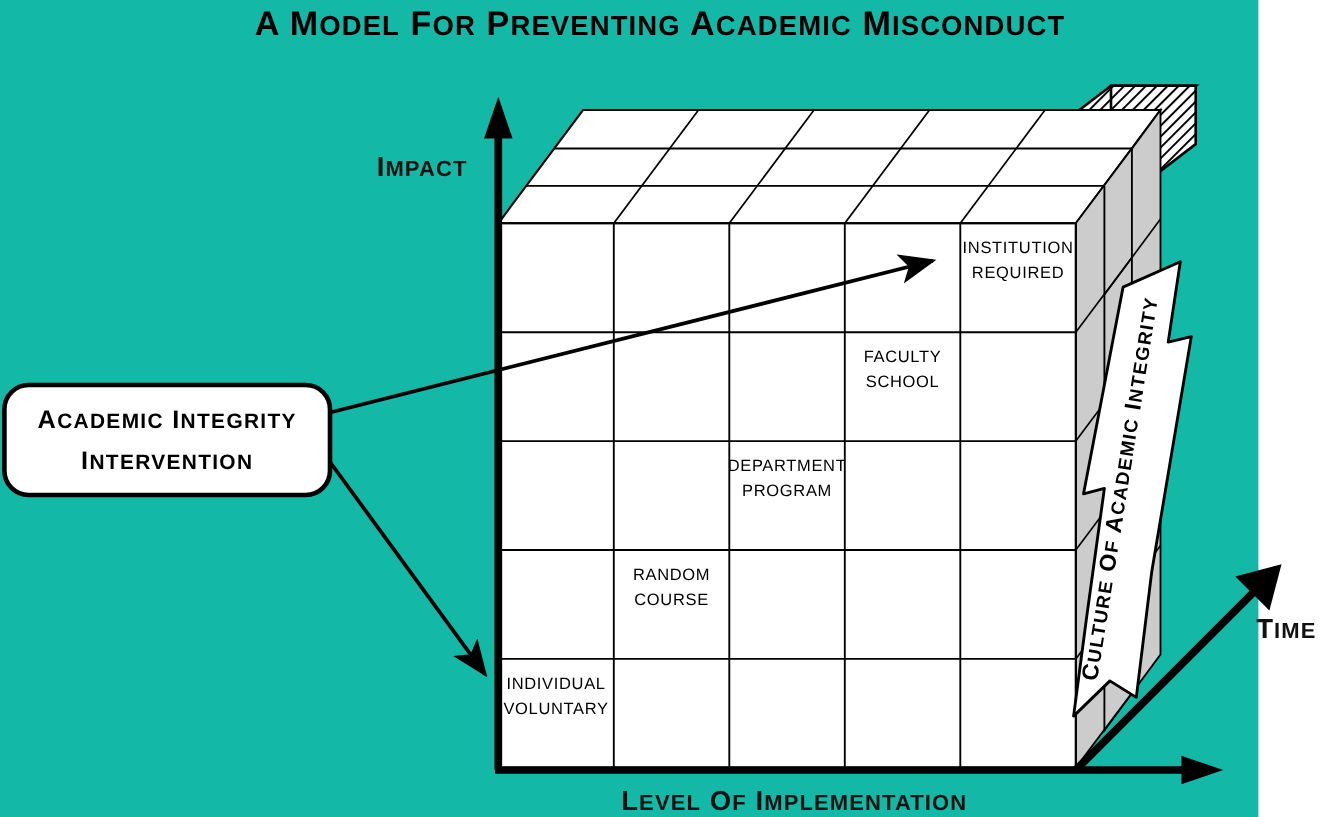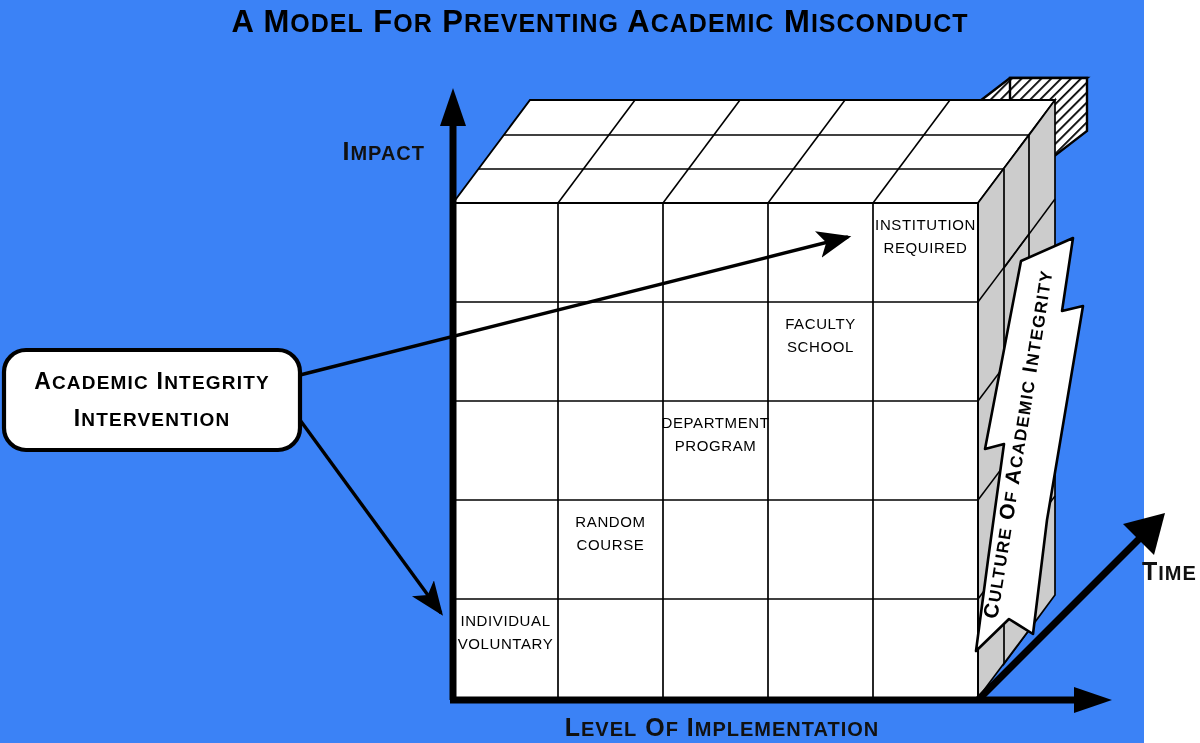--- a/index.html
+++ b/index.html
@@ -1,18 +1,18 @@
 <!DOCTYPE html>
 <html><head>
 <meta charset="utf-8">
 <style>
   html,body{margin:0;padding:0;background:#ffffff;}
   body{width:1200px;height:743px;overflow:hidden;
        font-family:"Liberation Sans","DejaVu Sans",sans-serif;}
-  #stage{position:relative;width:1144px;height:743px;background:#3b82f6;}
+  #stage{position:relative;width:1144px;height:743px;background:#14b8a6;}
   svg{display:block;}
   .ttl{font-family:"Liberation Sans","DejaVu Sans",sans-serif;font-weight:700;
        letter-spacing:1px;}
   .cellTxt{font-family:"Liberation Sans","DejaVu Sans",sans-serif;
            font-size:15px;letter-spacing:.6px;fill:#000;}
   .axisTxt{font-family:"Liberation Sans","DejaVu Sans",sans-serif;
            font-weight:700;letter-spacing:1px;fill:#111;}
   .boxTxt{font-family:"Liberation Sans","DejaVu Sans",sans-serif;
           font-weight:700;letter-spacing:1.2px;fill:#000;}
   .arrTxt{font-family:"Liberation Sans","DejaVu Sans",sans-serif;

